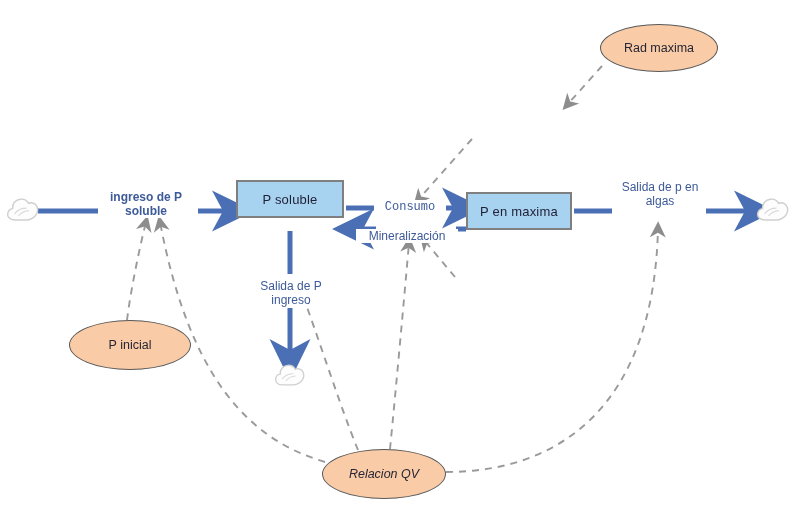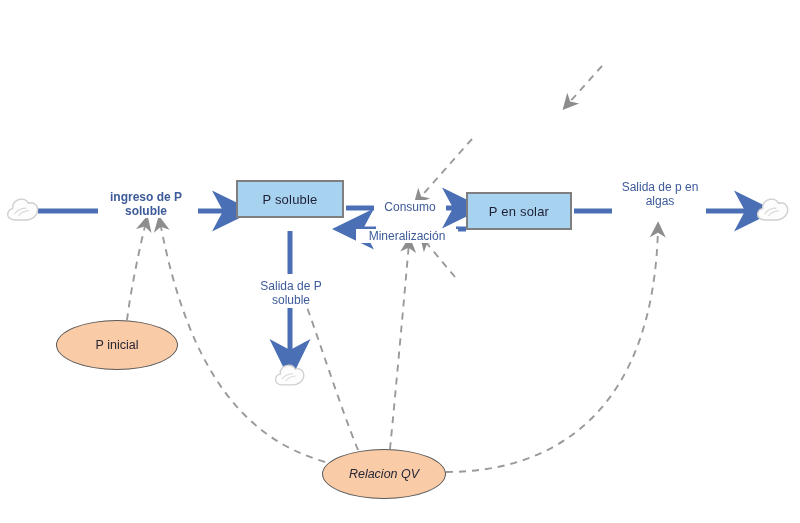--- a/index.html
+++ b/index.html
@@ -157,32 +157,33 @@
                C6,7.8 9.6,3.6 14.4,3.2 C18.5,2.8 21.4,5 22.6,7.4
                C25.6,5.8 30,7.4 31.2,11 C32.6,15 30.6,19.6 27.6,21.4
                C26,22.4 24,24 21,24 Z" fill="#fdfdfd" stroke="#cfcfcf" stroke-width="1.4"></path>
       <path d="M8.5,17.8 C11.5,14.2 16,12.2 20.5,12.2" fill="none" stroke="#d8d8d8" stroke-width="1.2"></path>
       <path d="M12.5,19.8 C15,16.6 19,14.8 23,14.6" fill="none" stroke="#dcdcdc" stroke-width="1.1"></path>
     </svg>
   </div>
 
   <div class="stock" style="left:236px; top:180px; width:108px; height:38px;">P soluble</div>
 
-  <div class="stock" style="left:466px; top:192px; width:106px; height:38px;">P en solar</div>
+  <div class="stock" style="left:466px; top:192px; width:106px; height:38px;">P en maxima</div>
+
+  <div class="aux" style="left:600px; top:24px; width:118px; height:48px;">Rad maxima</div>
 
 
-
-  <div class="aux" style="left:56px; top:320px; width:122px; height:50px;">P inicial</div>
+  <div class="aux" style="left:69px; top:320px; width:122px; height:50px;">P inicial</div>
 
 
   <div class="aux" style="left:322px; top:449px; width:124px; height:50px;font-style:italic;">Relacion QV</div>
 
   <div class="flow-label" style="left:98px; top:190px; width:96px;font-weight:bold;">ingreso de P soluble</div>
 
-  <div class="flow-label" style="left:245px; top:279px; width:92px;">Salida de P soluble</div>
+  <div class="flow-label" style="left:245px; top:279px; width:92px;">Salida de P ingreso</div>
 
-  <div class="flow-label" style="left:374px; top:200px; width:72px;">Consumo</div>
+  <div class="flow-label" style="left:374px; top:200px; width:72px;font-family:Liberation Mono, monospace;">Consumo</div>
 
   <div class="flow-label" style="left:356px; top:221px; width:102px;margin-top:8px;">Mineralización</div>
 
   <div class="flow-label" style="left:612px; top:180px; width:96px;">Salida de p en algas</div>
 
 </div>
 
 </body></html>

